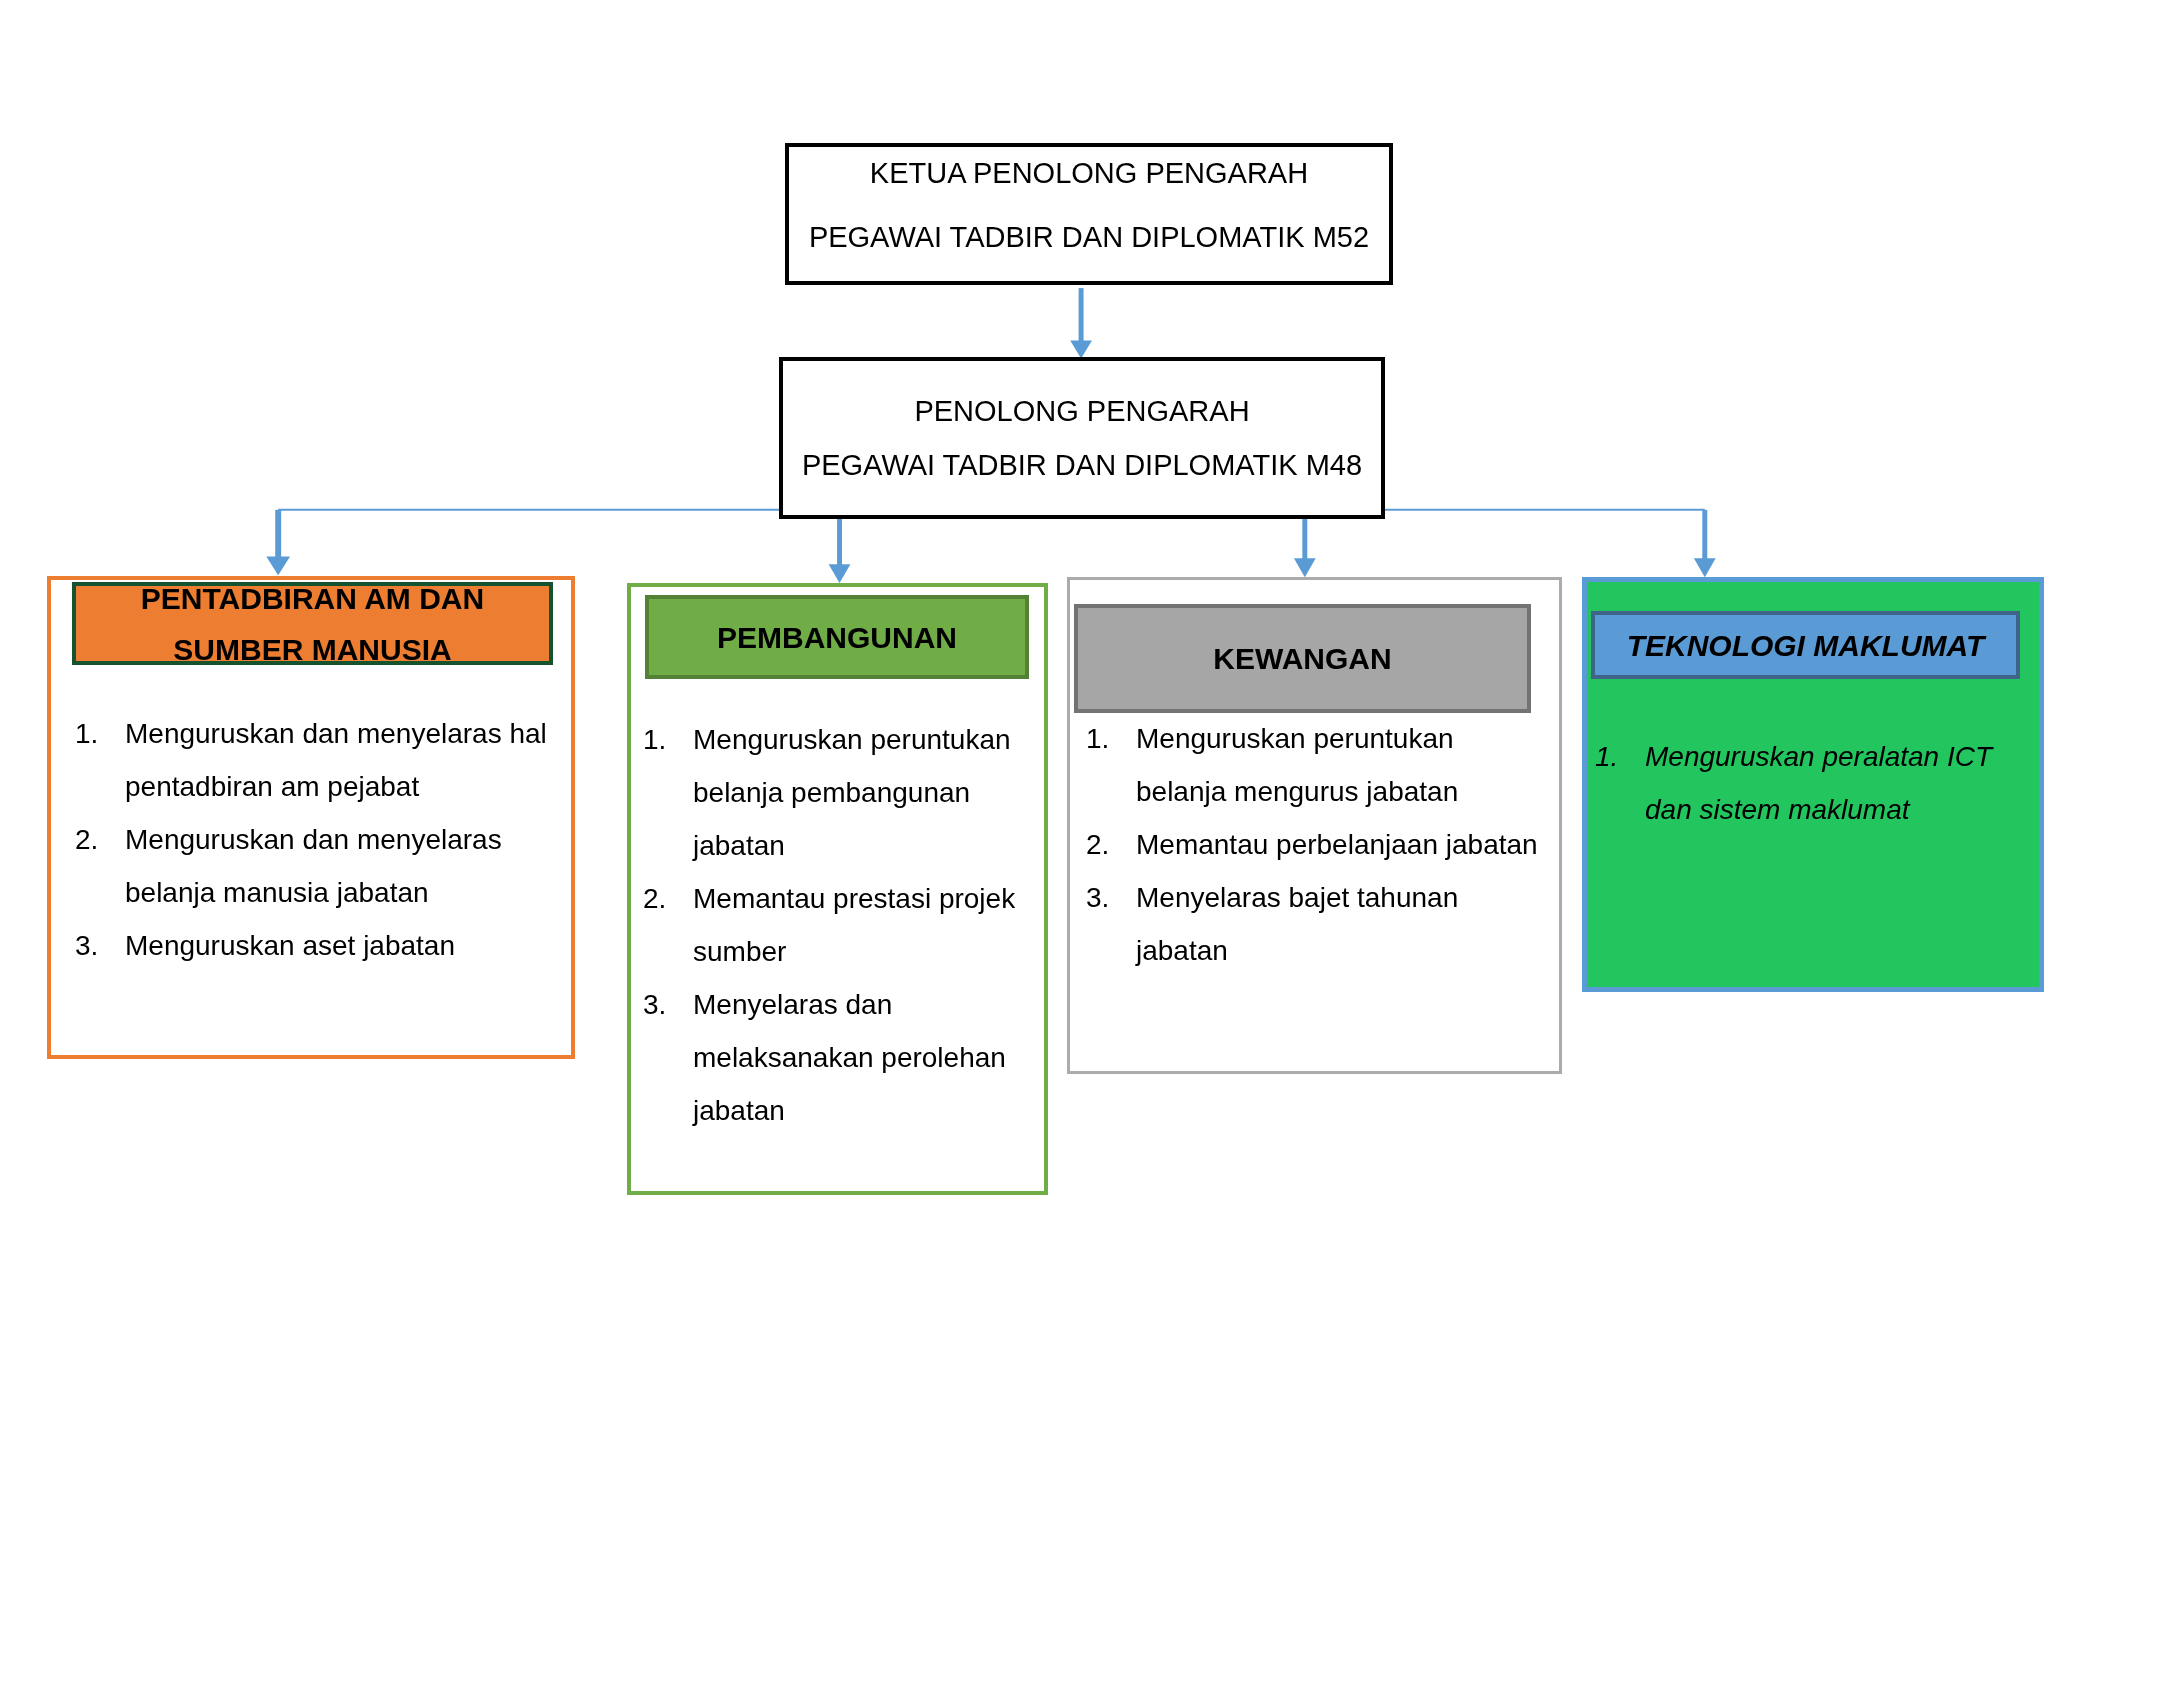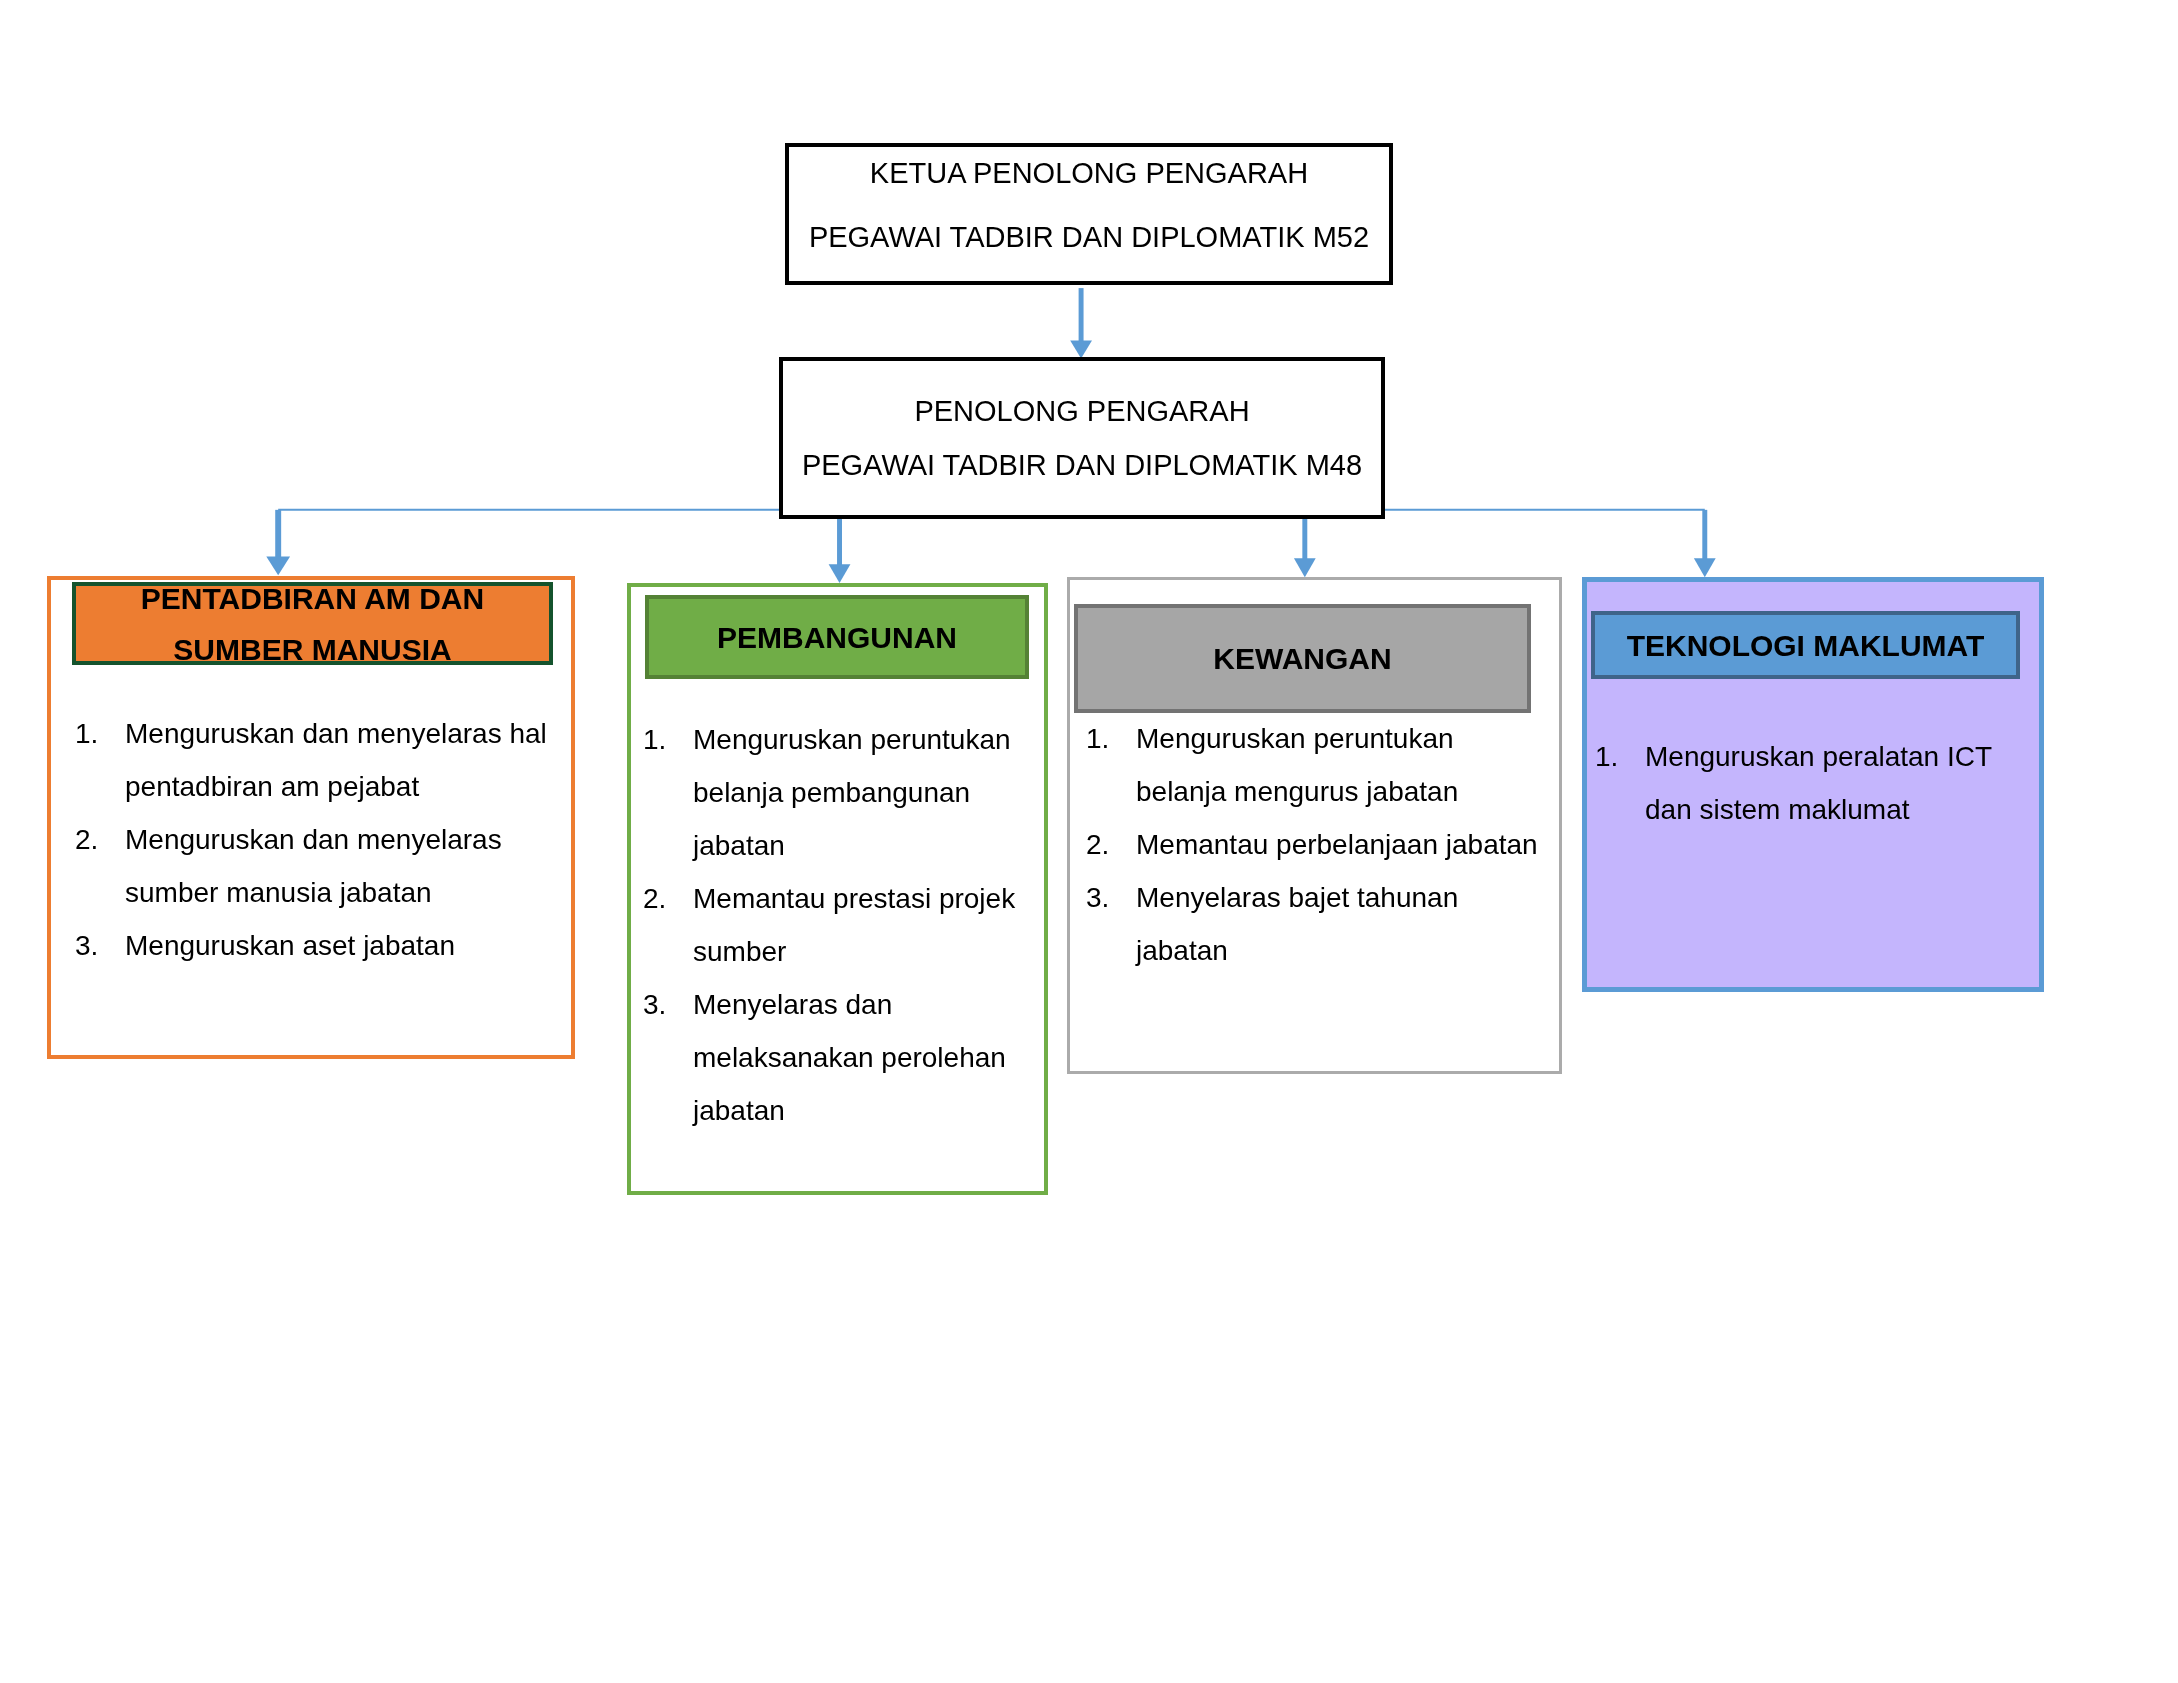--- a/index.html
+++ b/index.html
@@ -27,21 +27,21 @@
   .col .hdr{
     position:absolute;display:flex;align-items:center;justify-content:center;
     text-align:center;font-weight:bold;font-size:30px;line-height:51px;color:#000;
   }
   .col-1{left:47px;top:576px;width:528px;height:483px;border:4px solid #ED7D31;}
   .col-1 .hdr{left:21px;top:2px;width:481px;height:83px;background:#ED7D31;border:4px solid #14532d;}
   .col-2{left:627px;top:583px;width:421px;height:612px;border:4px solid #70AD47;}
   .col-2 .hdr{left:14px;top:8px;width:384px;height:84px;background:#70AD47;border:4px solid #548235;}
   .col-3{left:1067px;top:577px;width:495px;height:497px;border:3px solid #ABABAB;}
   .col-3 .hdr{left:4px;top:24px;width:457px;height:109px;background:#A6A6A6;border:4px solid #737373;}
-  .col-4{left:1582px;top:577px;width:462px;height:415px;border:5px solid #5B9BD5;background:#c4b5fd;}
+  .col-4{left:1582px;top:577px;width:462px;height:415px;border:5px solid #5B9BD5;background:#22c55e;font-style:italic;}
   .col-4 .hdr{left:4px;top:29px;width:429px;height:68px;background:#5B9BD5;border:4px solid #3F6489;}
 
   
   .tasks{list-style:none;margin:0;padding:0;font-size:28px;line-height:53px;}
   .tasks li{display:flex;align-items:flex-start;}
   .tasks .n{flex:0 0 50px;}
   .tasks .t{flex:1 1 auto;}
   .col-1 .tasks{margin:127px 10px 0 24px;}
   .col-2 .tasks{margin:126px 8px 0 12px;}
   .col-3 .tasks{margin:132px 12px 0 16px;}
@@ -88,21 +88,21 @@
 
   <section class="col col-1">
     <div class="hdr">PENTADBIRAN AM DAN SUMBER MANUSIA</div>
     <ol class="tasks">
         <li>
           <span class="n">1.</span>
           <span class="t">Menguruskan dan menyelaras hal pentadbiran am pejabat</span>
         </li>
         <li>
           <span class="n">2.</span>
-          <span class="t">Menguruskan dan menyelaras sumber manusia jabatan</span>
+          <span class="t">Menguruskan dan menyelaras belanja manusia jabatan</span>
         </li>
         <li>
           <span class="n">3.</span>
           <span class="t">Menguruskan aset jabatan</span>
         </li>
       </ol>
   </section>
 
   <section class="col col-2">
     <div class="hdr">PEMBANGUNAN</div>

